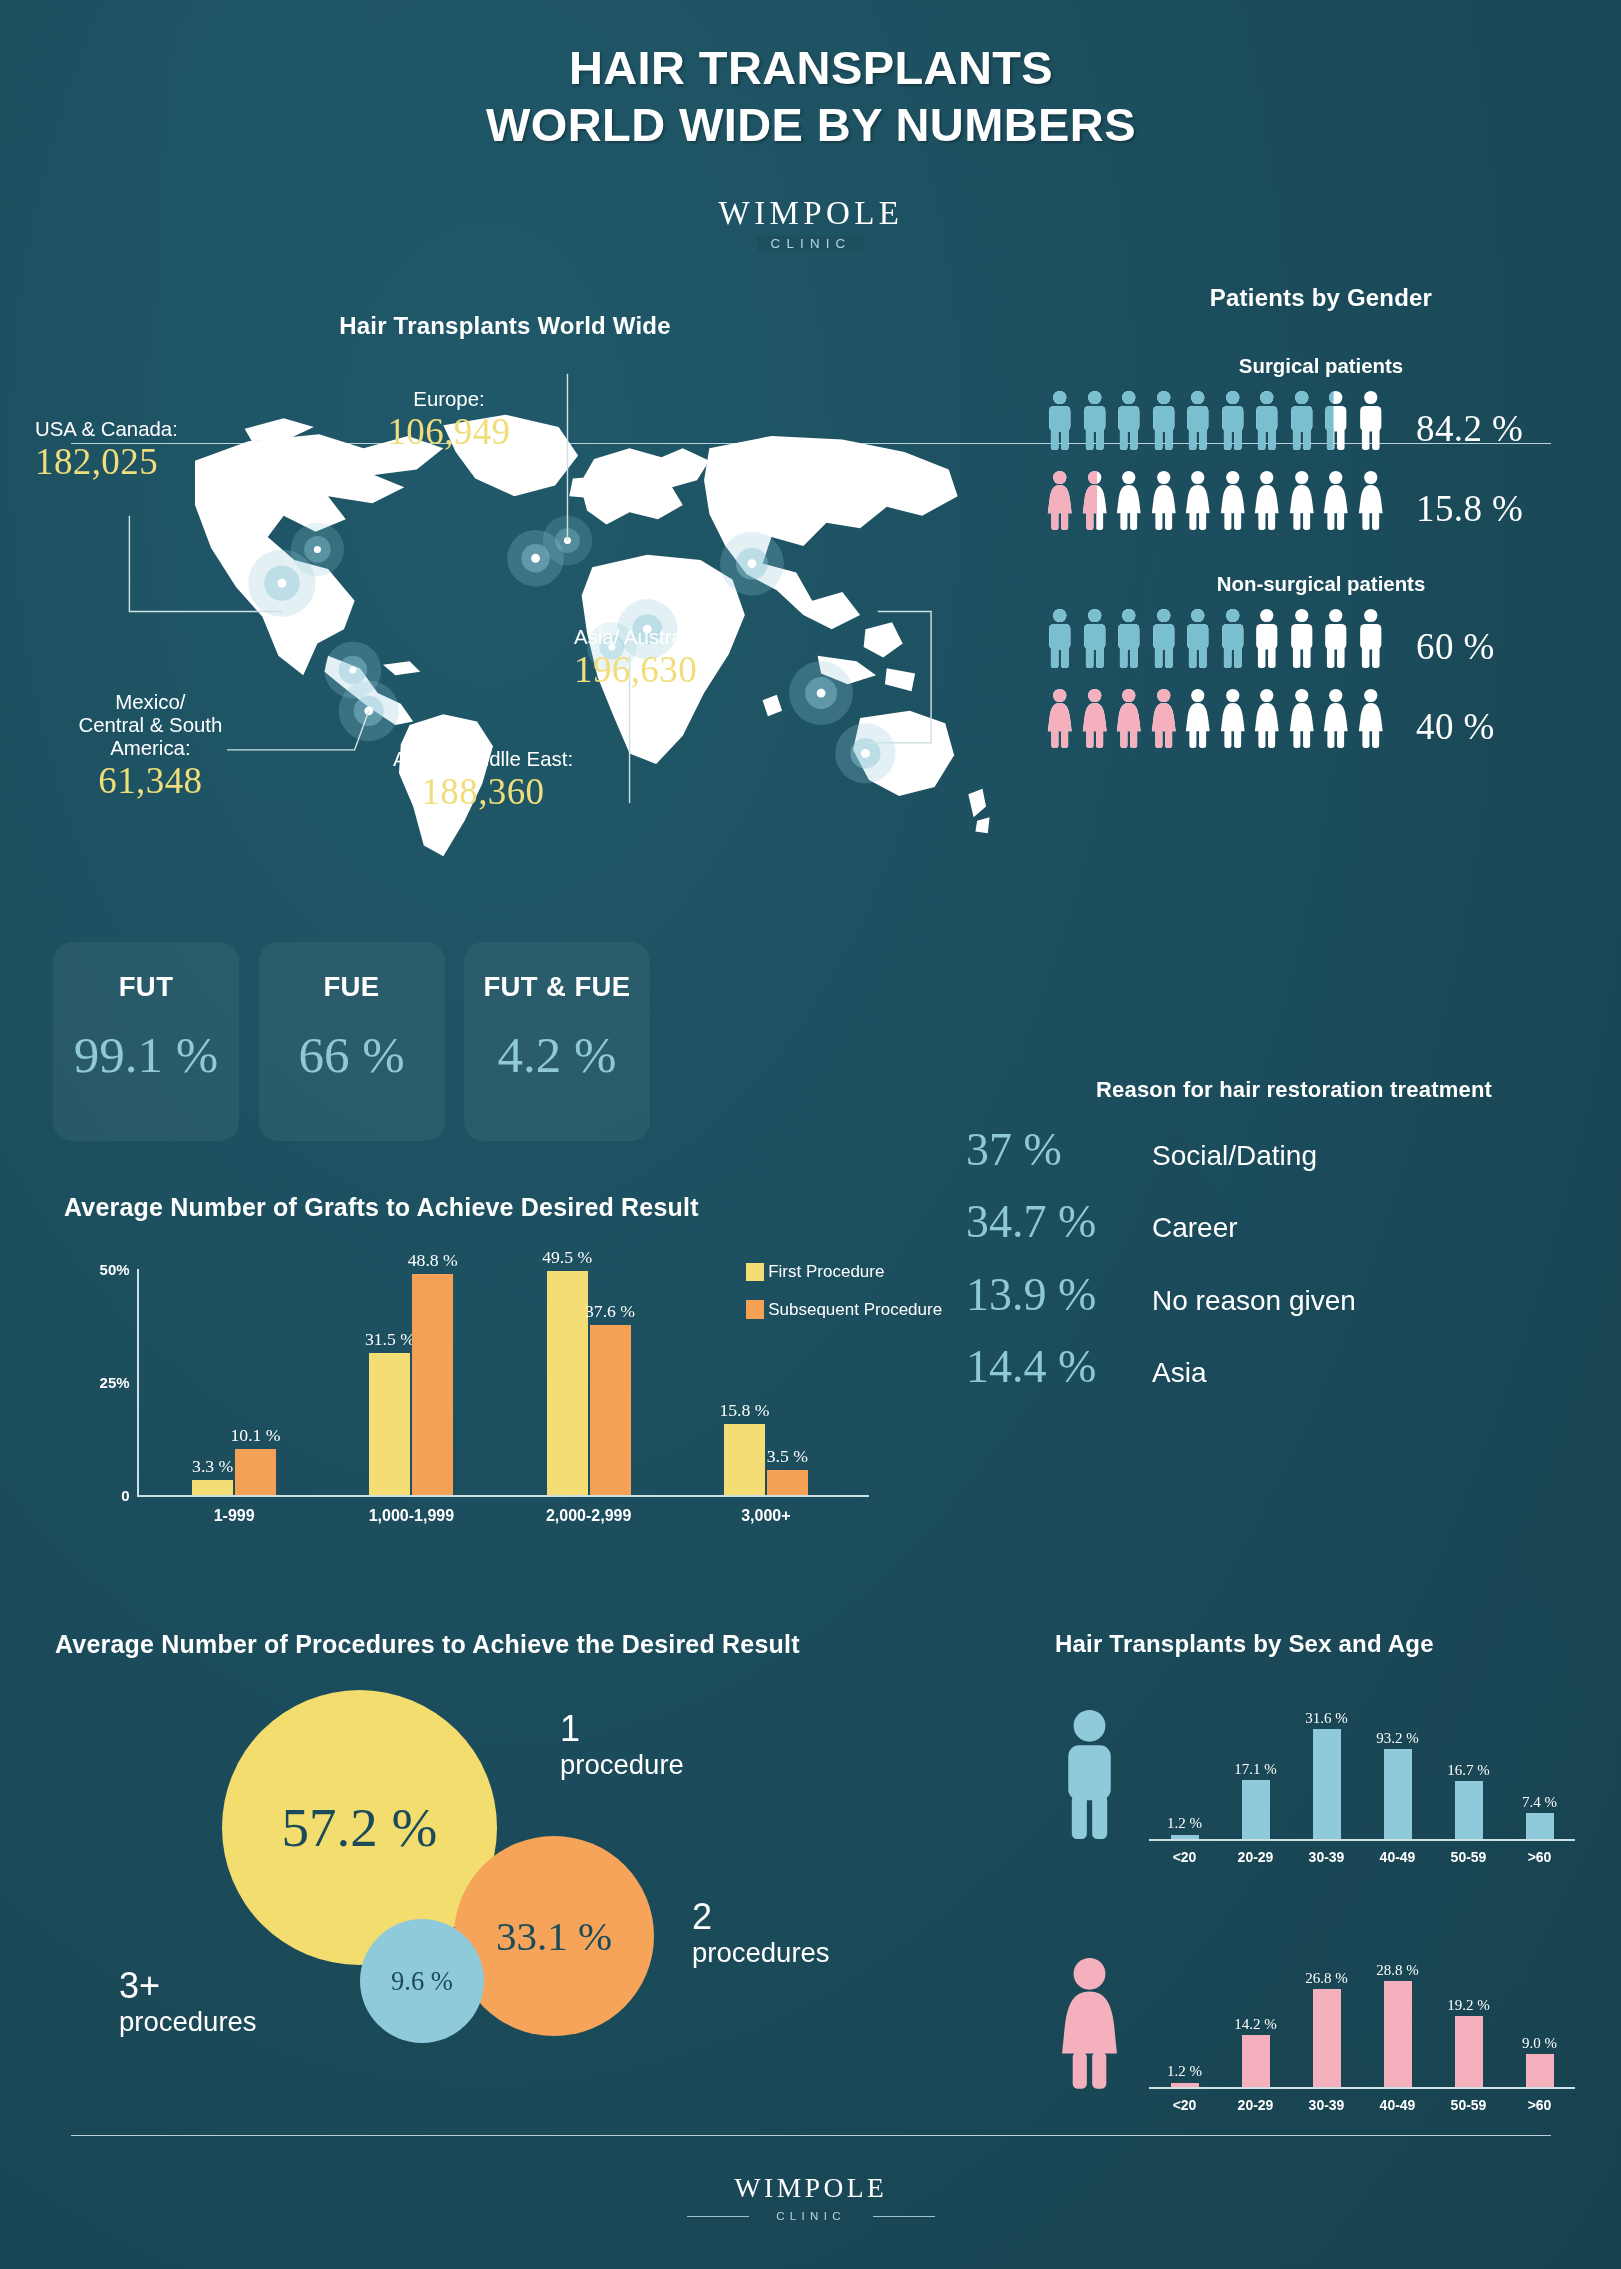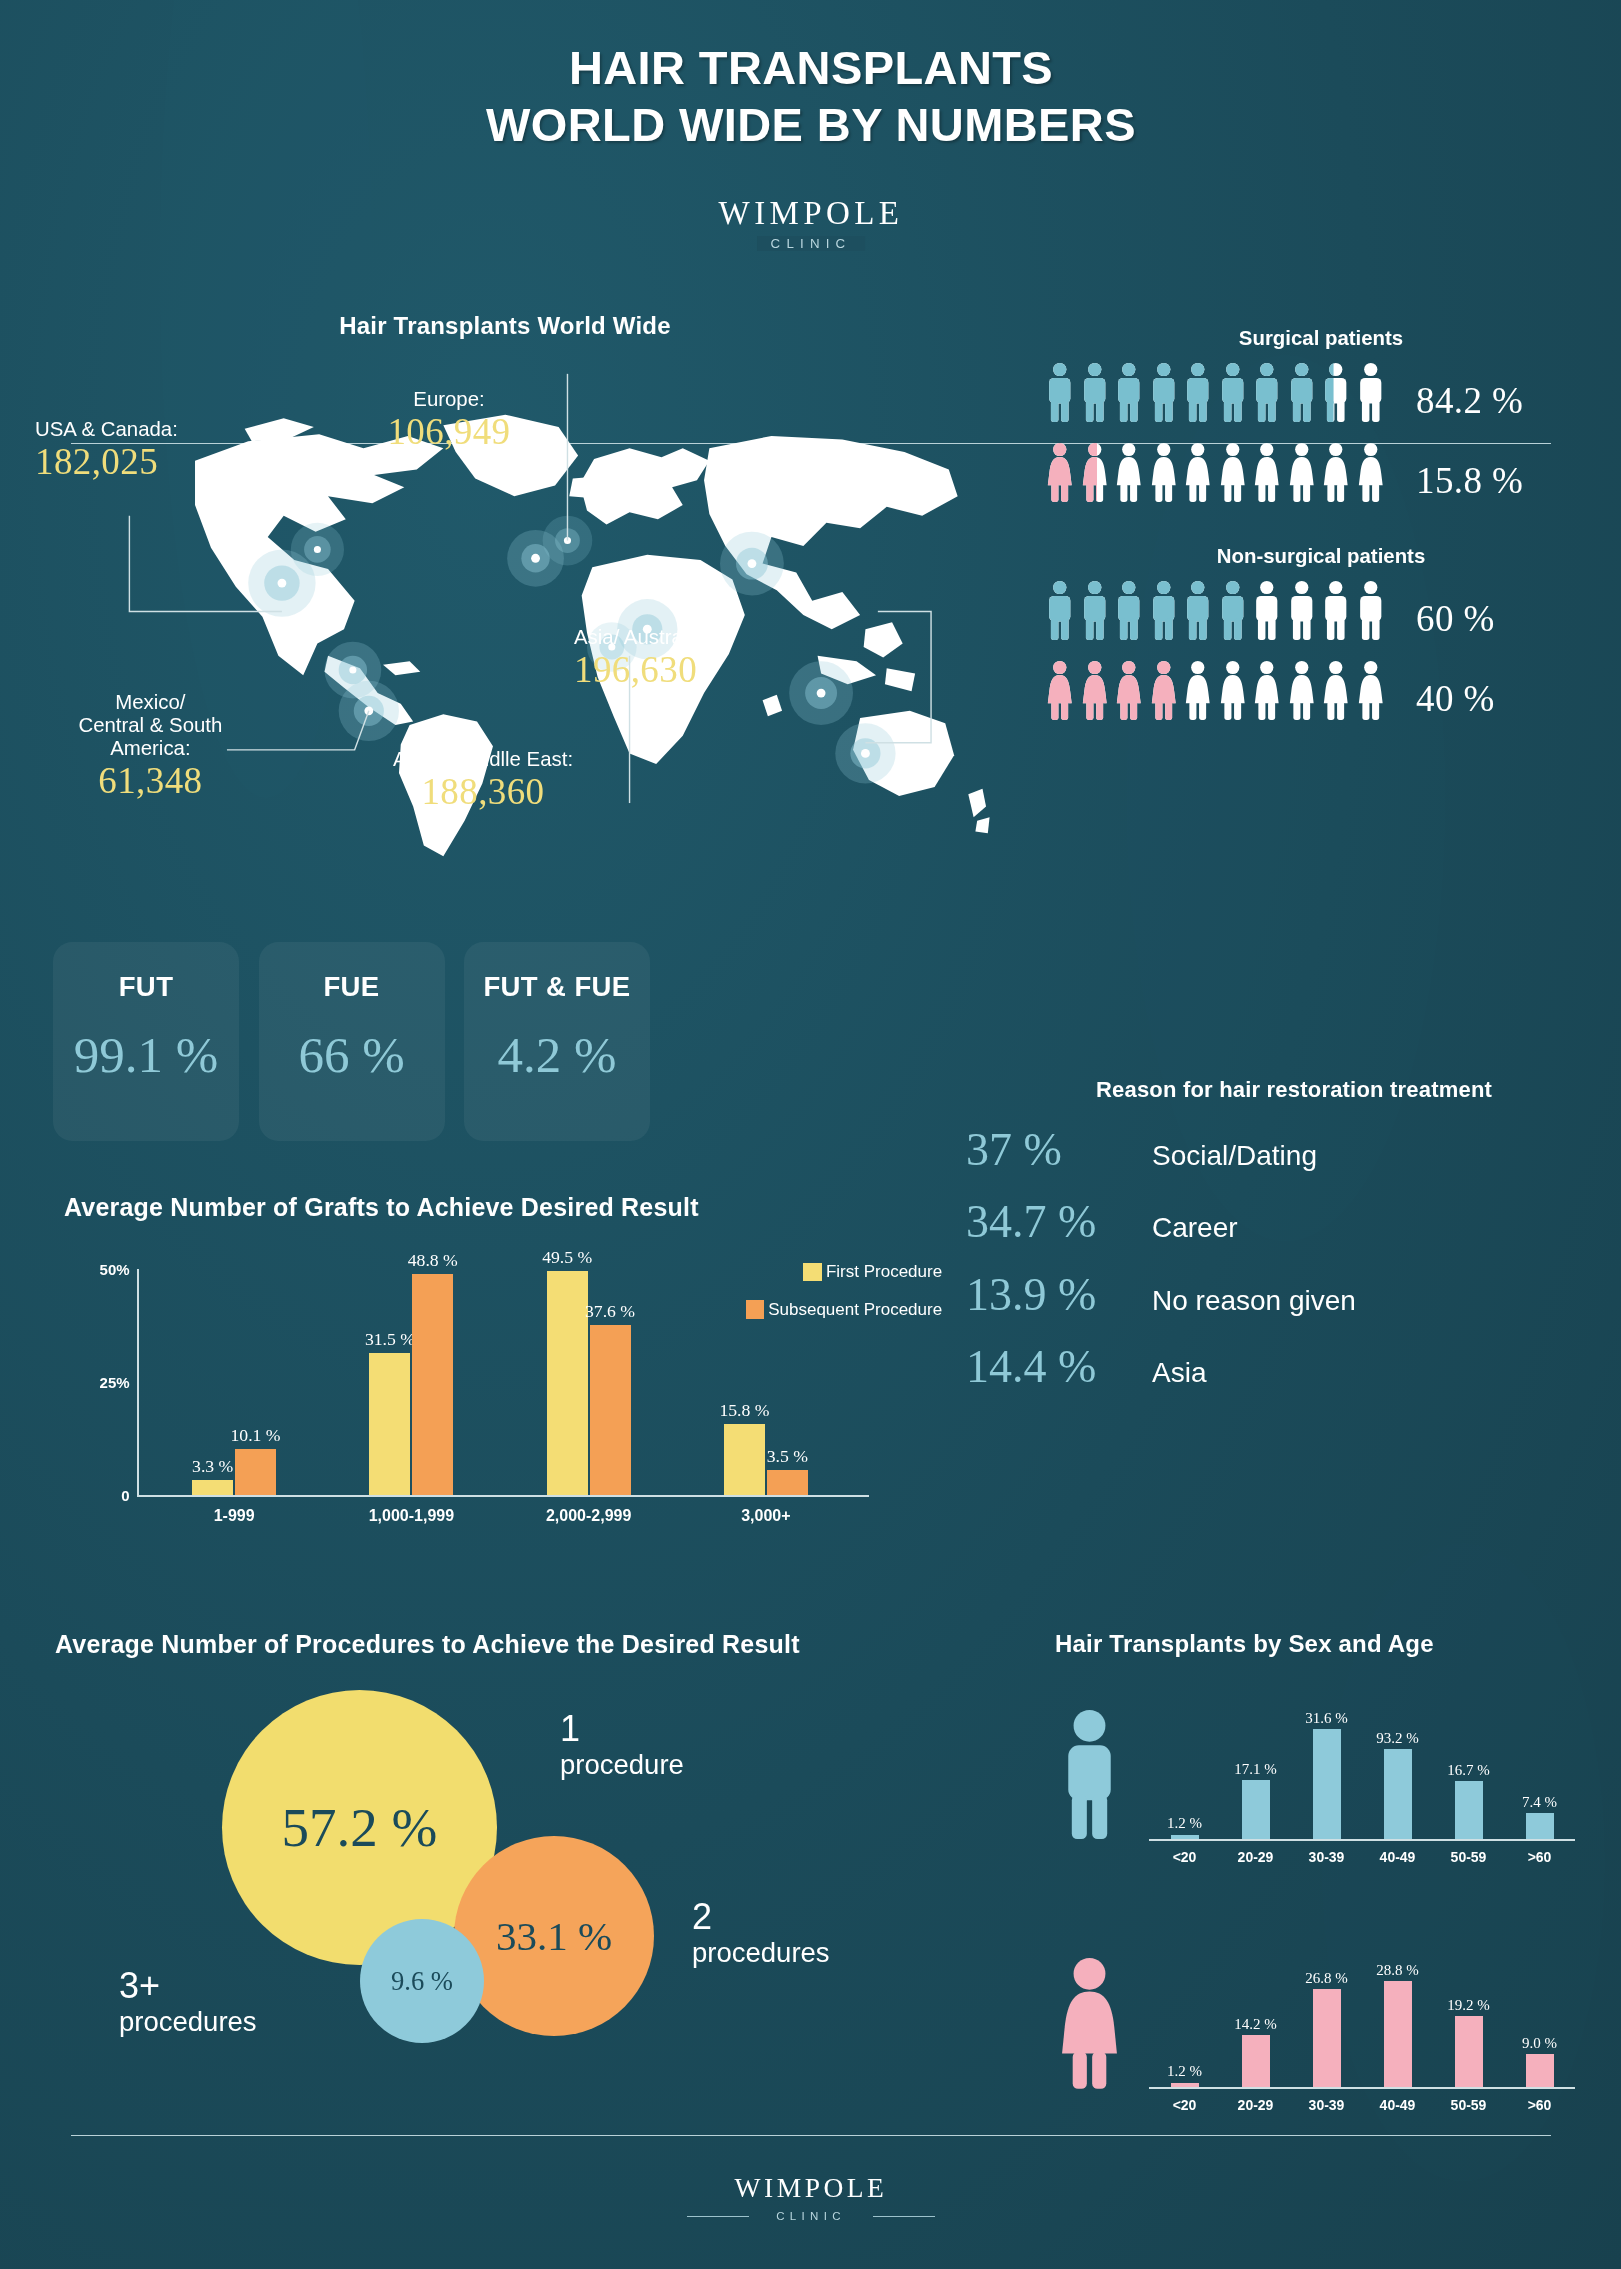--- a/index.html
+++ b/index.html
@@ -78,21 +78,21 @@
   .bar { width:41px; position:relative; }
   .bar.first { background:#f4dd74; }
   .bar.sub { background:#f4a055; }
   .barlabel {
     position:absolute; bottom:100%; left:50%; transform:translateX(-50%);
     font-family:"Liberation Serif", serif; font-size:17.7px; white-space:nowrap; margin-bottom:3.5px;
   }
   .xlabels { position:absolute; left:3.5px; top:238px; width:709px; display:flex; }
   .xlabels span { flex:1; text-align:center; font-size:16px; font-weight:700; }
   .legend { position:absolute; right:8.9px; top:69px; }
-  .legrow { display:flex; align-items:center; gap:4px; margin-bottom:17.7px;justify-content:flex-end; }
+  .legrow { display:flex; align-items:center; gap:4px; margin-bottom:17.7px; }
   .legsw { width:18.6px; height:18.6px; }
   .legtx { font-size:17px; }
 
   
   .gender { position:absolute; left:1046px; top:284px; width:550px; }
   .gender .h2 { text-align:center; }
   .subhead { font-size:20.4px; font-weight:700; text-align:center; }
   .picto-row { display:flex; align-items:flex-end; gap:7px; margin-top:5.3px; }
   .pct { font-family:"Liberation Serif", serif; font-size:37px; letter-spacing:0.4px; white-space:nowrap; }
   .picto { width:27.5px; height:60px; position:relative; }
@@ -343,20 +343,21 @@
       <div class="xlabels">
         <span>1-999</span>
         <span>1,000-1,999</span>
         <span>2,000-2,999</span>
         <span>3,000+</span>
       </div>
     </div>
   </div>
 
   <div class="gender">
+    <div class="h2">Patients by Gender</div>
 
     <div class="subhead" style="margin-top:43px;">Surgical patients</div>
 
     <div class="picto-row" style="margin-top:12.4px;">
       <div id="row-sm" style="display:flex; gap:7px;">
           <div class="picto">
             <svg viewBox="0 0 31 68">
               <defs>
                 <clipPath id="cp-surgical-male-0">
                   <rect x="0" y="0" width="31" height="68"></rect>

